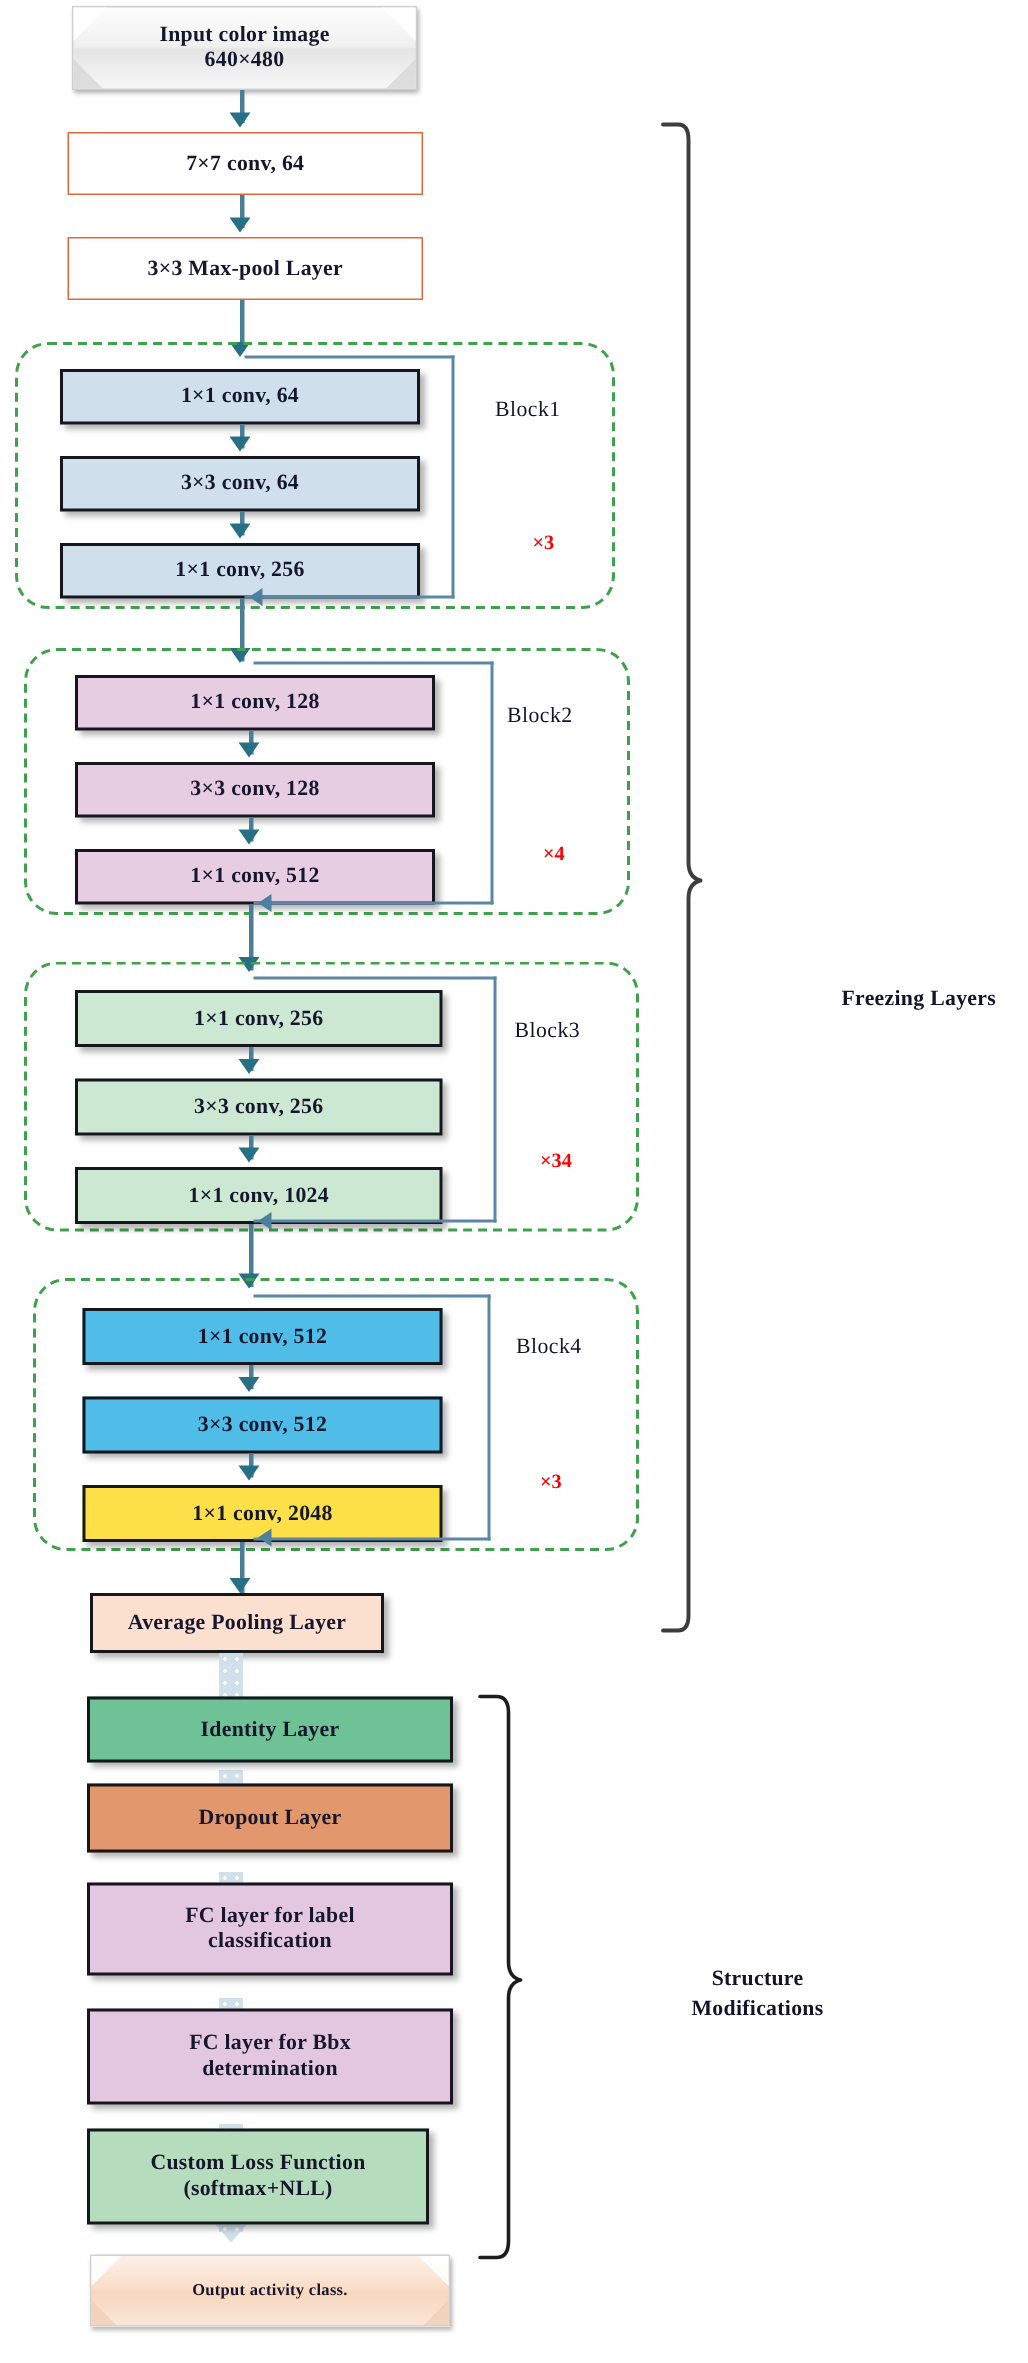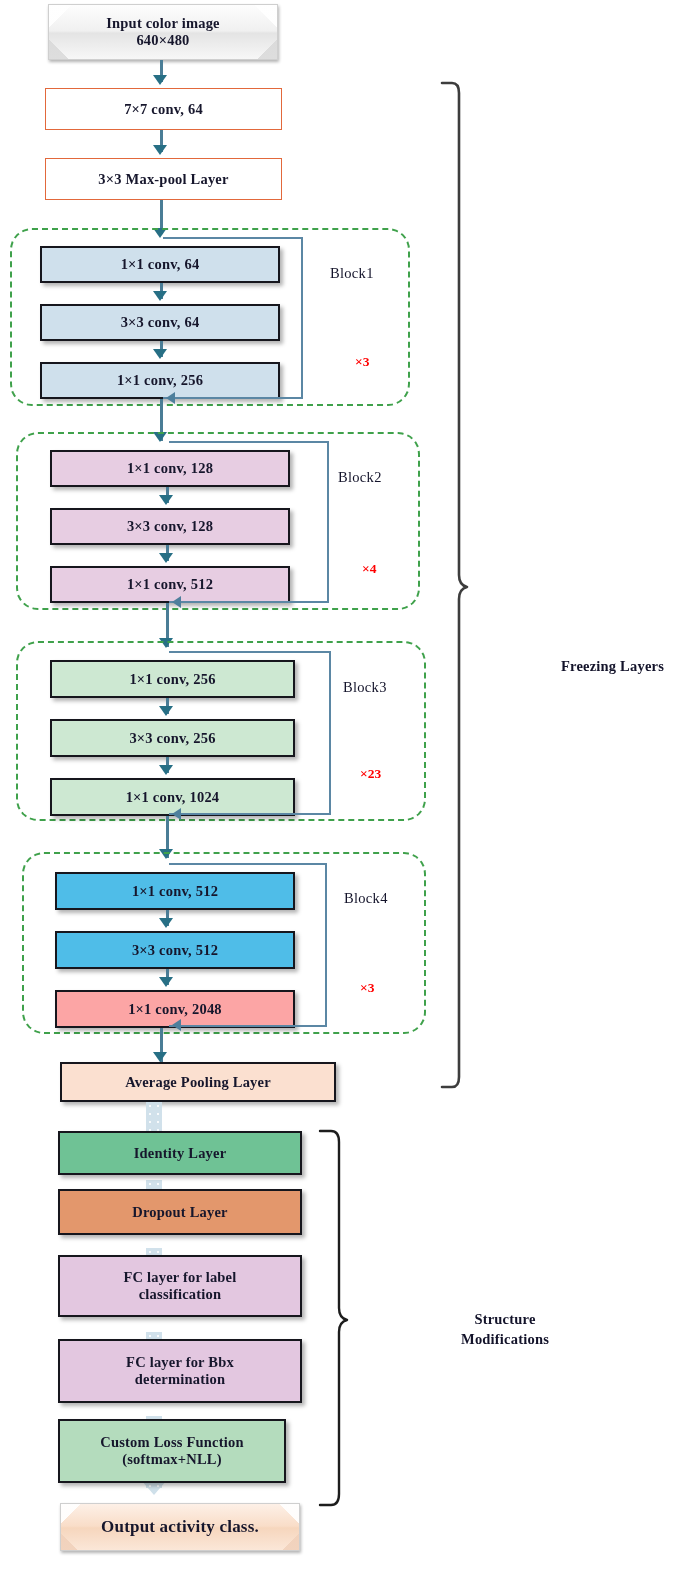--- a/index.html
+++ b/index.html
@@ -170,21 +170,21 @@
   </div>
 
   <div class="skip" style="left:169px;top:441px;width:160px;height:162px;border-left:none;"></div>
   <div class="skip-arrow" style="left:172px;top:596px;"></div>
 
   <div class="vline" style="left:166px;top:603px;height:44px;"></div>
   <div class="arrowhead" style="left:159px;top:638px;"></div>
 
   <div class="group" style="left:16px;top:641px;width:410px;height:180px;"></div>
   <div class="grouplabel" style="left:343px;top:679px;">Block3</div>
-  <div class="repeat" style="left:360px;top:766px;">×23</div>
+  <div class="repeat" style="left:360px;top:766px;">×34</div>
 
   <div class="node conv" style="left:50px;top:660px;width:245px;height:38px;background:#cde8d2;">
     <span>1×1 conv, 256</span>
   </div>
   <div class="vline" style="left:166px;top:698px;height:16px;"></div>
   <div class="arrowhead" style="left:159px;top:706px;"></div>
 
   <div class="node conv" style="left:50px;top:719px;width:245px;height:38px;background:#cde8d2;">
     <span>3×3 conv, 256</span>
   </div>
@@ -210,31 +210,31 @@
   </div>
   <div class="vline" style="left:166px;top:910px;height:16px;"></div>
   <div class="arrowhead" style="left:159px;top:918px;"></div>
 
   <div class="node conv" style="left:55px;top:931px;width:240px;height:38px;background:#4fbde8;">
     <span>3×3 conv, 512</span>
   </div>
   <div class="vline" style="left:166px;top:969px;height:16px;"></div>
   <div class="arrowhead" style="left:159px;top:977px;"></div>
 
-  <div class="node conv" style="left:55px;top:990px;width:240px;height:38px;background:#fca5a5;">
+  <div class="node conv" style="left:55px;top:990px;width:240px;height:38px;background:#fde047;">
     <span>1×1 conv, 2048</span>
   </div>
 
   <div class="skip" style="left:169px;top:863px;width:158px;height:164px;border-left:none;"></div>
   <div class="skip-arrow" style="left:172px;top:1019px;"></div>
 
   <div class="vline" style="left:160px;top:1028px;height:34px;"></div>
   <div class="arrowhead" style="left:153px;top:1052px;"></div>
 
-  <div class="node conv" style="left:60px;top:1062px;width:276px;height:40px;background:#fbe0d0;">
+  <div class="node conv" style="left:60px;top:1062px;width:196px;height:40px;background:#fbe0d0;">
     <span>Average Pooling Layer</span>
   </div>
 
   <div class="palebar" style="left:146px;top:1102px;height:30px;"></div>
   <div class="palebar" style="left:146px;top:1180px;height:28px;"></div>
   <div class="palebar" style="left:146px;top:1248px;height:22px;"></div>
   <div class="palebar" style="left:146px;top:1332px;height:22px;"></div>
   <div class="palebar" style="left:146px;top:1416px;height:18px;"></div>
   <div class="pale-arrow" style="left:141px;top:1480px;"></div>
   <div class="palebar" style="left:146px;top:1482px;height:6px;"></div>
@@ -268,21 +268,21 @@
     </span>
   </div>
 
   <div class="node banner" style="left:60px;top:1503px;width:240px;height:48px;background:linear-gradient(180deg,#fdf0e7 0%,#f9ddc8 48%,#f6d6bd 52%,#fbe7d8 100%);">
     <div class="bev" style="
         background:
           linear-gradient(135deg, rgba(255,255,255,.92) 0 14px, transparent 14px) left top/100% 100% no-repeat,
           linear-gradient(225deg, rgba(255,255,255,.92) 0 14px, transparent 14px) right top/100% 100% no-repeat,
           linear-gradient(45deg, rgba(240,208,186,.85) 0 12px, transparent 12px) left bottom/100% 100% no-repeat,
           linear-gradient(315deg, rgba(240,208,186,.85) 0 12px, transparent 12px) right bottom/100% 100% no-repeat;"></div>
-    <div class="lbl" style="font-size:17px;">Output activity class.</div>
+    <div class="lbl" style="font-size:11px;">Output activity class.</div>
   </div>
 
   <div class="brace" style="left:440px;top:80px;width:30px;height:1010px;">
     <svg width="30" height="1010" viewBox="0 0 30 1010">
       <path d="M2,3 L12,3 Q19,3 19,13 L19,495 Q19,505 27,507 Q19,509 19,519 L19,997 Q19,1007 12,1007 L2,1007" fill="none" stroke="#3d3d3d" stroke-width="2.6" stroke-linecap="round" stroke-linejoin="round"></path>
     </svg>
   </div>
   <div class="sidelabel" style="left:540px;top:657px;width:145px;">Freezing Layers</div>
 
   <div class="brace" style="left:318px;top:1128px;width:32px;height:380px;">

